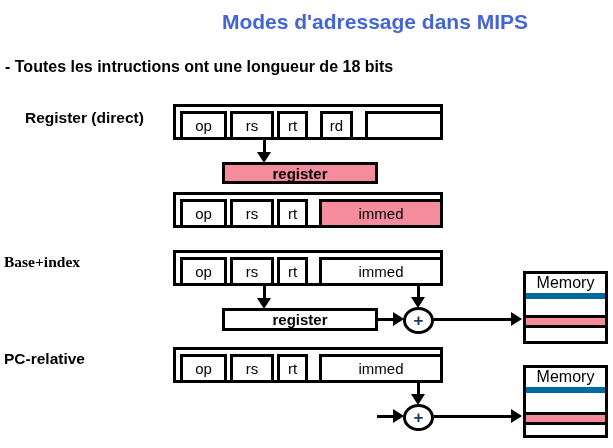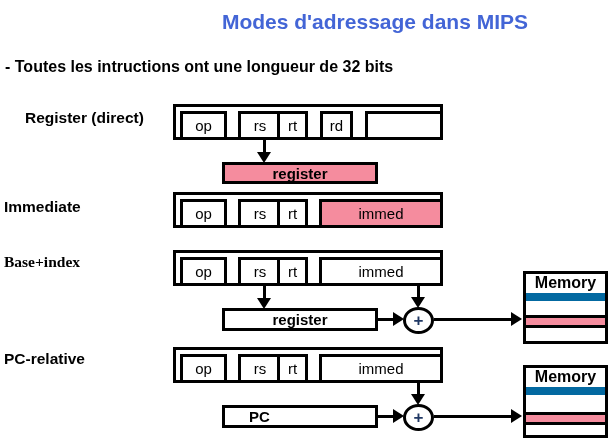--- a/index.html
+++ b/index.html
@@ -16,21 +16,21 @@
 
   
   .irow{position:absolute;left:173px;width:270px;height:36px;border:3px solid #000;
         background:#fff;box-sizing:border-box;}
   .fbox{position:absolute;top:4px;bottom:0;border:3px solid #000;border-bottom:none;
         background:#fff;box-sizing:border-box;display:flex;align-items:center;
         justify-content:center;font-weight:normal;font-size:15px;}
   .fbox.fill-right{right:0;border-right:none;}
   .fbox.pink{background:var(--pink,#F58C9E);}
   .f-op{left:4px;width:47px;}
-  .f-rs{left:54px;width:44px;margin-left:8px;}
+  .f-rs{left:54px;width:44px;}
   .f-rt{left:101px;width:31px;}
   .f-rd{left:144px;width:33px;}
   .f-empty{left:189px;}
   .f-immed{left:143px;}
 
   
   .tbox{position:absolute;left:222px;width:156px;border:3px solid #000;box-sizing:border-box;
         background:#fff;display:flex;align-items:center;justify-content:center;
         font-weight:bold;font-size:15px;}
   .tbox.pink{background:var(--pink,#F58C9E);}
@@ -38,54 +38,53 @@
 
   
   .plus-circle{position:absolute;left:403px;width:31px;height:27px;border:3px solid #000;
         border-radius:50%;background:#fff;box-sizing:border-box;display:flex;align-items:center;
         justify-content:center;font-weight:bold;font-size:17px;line-height:1;
         color:var(--plus_navy,#203864);}
 
   
   .membox{position:absolute;left:523px;width:85px;height:73px;border:3px solid #000;
         background:#fff;box-sizing:border-box;}
-  .mem-title{font-weight:bold;font-size:16px;text-align:center;border-bottom:8px solid #0369a1;
+  .mem-title{font-weight:normal;font-size:16px;text-align:center;border-bottom:6px solid #0369a1;
         padding:0 1px 1px 1px;}
   .mem-band{position:absolute;left:0;right:0;height:13px;background:var(--pink,#F58C9E);
         border-top:3px solid #000;border-bottom:3px solid #000;box-sizing:border-box;}
 
   
   .vline{position:absolute;width:3px;background:#000;}
   .hline{position:absolute;height:3px;background:#000;}
   .ah-down{position:absolute;width:0;height:0;border-left:7px solid transparent;
         border-right:7px solid transparent;border-top:11px solid #000;}
   .ah-right{position:absolute;width:0;height:0;border-top:7px solid transparent;
         border-bottom:7px solid transparent;border-left:11px solid #000;}
 </style>
 </head>
 <body>
 
 <div id="canvas">
 
   <div class="title">Modes d'adressage dans MIPS</div>
-  <div class="subtitle">- Toutes les intructions ont une longueur de 32 bits</div>
+  <div class="subtitle">- Toutes les intructions ont une longueur de 18 bits</div>
 
   <div class="mlabel" style="top:109px;margin-left:21px;">Register (direct)</div>
   <div class="irow" style="top:104px;">
     <div class="fbox f-op">op</div>
     <div class="fbox f-rs">rs</div>
     <div class="fbox f-rt">rt</div>
     <div class="fbox f-rd">rd</div>
     <div class="fbox f-empty fill-right"></div>
   </div>
   <div class="vline" style="left:263px;top:139px;height:14px;"></div>
   <div class="ah-down" style="left:257px;top:152px;"></div>
   <div class="tbox pink" style="top:162px;height:22px;">register</div>
 
-  <div class="mlabel" style="top:198px;">Immediate</div>
   <div class="irow" style="top:192px;">
     <div class="fbox f-op">op</div>
     <div class="fbox f-rs">rs</div>
     <div class="fbox f-rt">rt</div>
     <div class="fbox f-immed fill-right pink">immed</div>
   </div>
 
   <div class="mlabel" style="top:253px;font-family:Liberation Serif, serif;">Base+index</div>
   <div class="irow" style="top:250px;">
     <div class="fbox f-op">op</div>
@@ -110,21 +109,20 @@
 
   <div class="mlabel" style="top:350px;">PC-relative</div>
   <div class="irow" style="top:347px;">
     <div class="fbox f-op">op</div>
     <div class="fbox f-rs">rs</div>
     <div class="fbox f-rt">rt</div>
     <div class="fbox f-immed fill-right">immed</div>
   </div>
   <div class="vline" style="left:417px;top:381px;height:14px;"></div>
   <div class="ah-down" style="left:411px;top:394px;"></div>
-  <div class="tbox left-text" style="top:405px;height:23px;">PC</div>
   <div class="hline" style="left:377px;top:415px;width:17px;"></div>
   <div class="ah-right" style="left:393px;top:409px;"></div>
   <div class="plus-circle" style="top:404px;">+</div>
   <div class="hline" style="left:434px;top:415px;width:78px;"></div>
   <div class="ah-right" style="left:511px;top:409px;"></div>
   <div class="membox" style="top:365px;">
     <div class="mem-title">Memory</div>
     <div class="mem-band" style="top:44px;"></div>
   </div>
 

